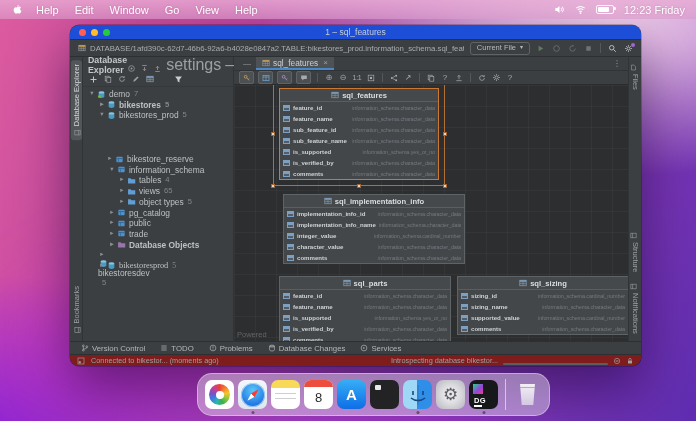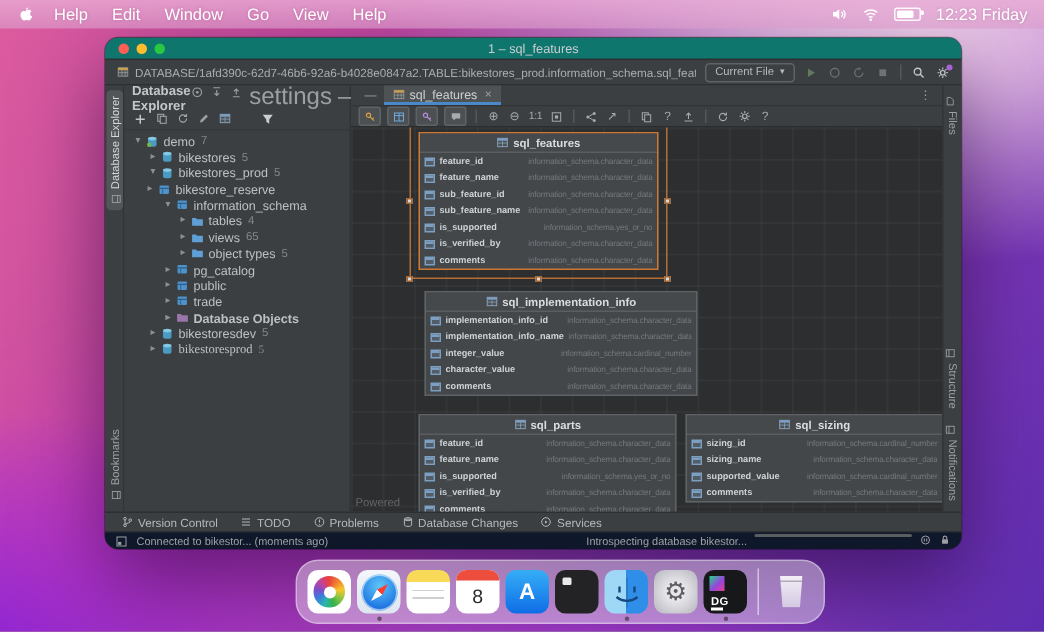--- a/index.html
+++ b/index.html
@@ -22,21 +22,21 @@
   #menuItems span{cursor:default}
   #menuRight{margin-left:auto;display:flex;align-items:center;gap:10px}
   .battery{width:16px;height:7.5px;border:1px solid rgba(255,255,255,.9);border-radius:2px;position:relative;display:inline-block}
   .battery i{position:absolute;left:1px;top:1px;bottom:1px;width:70%;background:#fff;border-radius:1px}
   .battery::after{content:'';position:absolute;right:-3px;top:1.5px;width:1.5px;height:3px;background:rgba(255,255,255,.9);border-radius:0 1px 1px 0}
 
   
   #win{position:absolute;left:70px;top:25px;width:571px;height:341px;border-radius:9px;
     background:#3c3f41;box-shadow:0 22px 55px rgba(25,0,50,.55),0 0 0 .5px rgba(0,0,0,.45);
     display:flex;flex-direction:column;overflow:hidden;z-index:10;color:#bcc0c3}
-  .titlebar{height:14px;background:#0f766e;border-bottom:1px solid #2d3032;position:relative;display:flex;align-items:center;flex:none}
+  .titlebar{height:14px;background:#1d4ed8;border-bottom:1px solid #2d3032;position:relative;display:flex;align-items:center;flex:none}
   .lights{position:absolute;left:9px;top:3.5px;display:flex;gap:5px}
   .lights i{width:7px;height:7px;border-radius:50%;display:block}
   .l-close{background:#ff5f57}.l-min{background:#febc2e}.l-zoom{background:#28c840}
   .wtitle{margin:0 auto;font-size:8.5px;color:#c9cdd2}
 
   .toolbar{height:16px;border-bottom:1px solid #2d3032;display:flex;align-items:center;padding:0 8px;gap:6px;flex:none}
   .crumb{display:flex;align-items:center;gap:4px;font-size:7.8px;color:#a9adb1;white-space:nowrap;overflow:hidden;min-width:0}
   .runpill{margin-left:auto;flex:none;height:11px;border:1px solid #5e6366;border-radius:3px;display:flex;gap:4px;padding:0 6px;font-size:7.5px;color:#b6babd}
   .tbicons{display:flex;align-items:center;gap:7px;flex:none}
   .tbicons .sep{width:1px;height:10px;background:#55585a}
@@ -51,21 +51,21 @@
   .vwrap.bottom{margin-top:auto}
   .vlabel{writing-mode:vertical-rl;font-size:7.5px;color:#9da0a3;padding:4px 1px;border-radius:3px;display:flex;align-items:center;gap:3px}
   .stripe.left .vlabel{transform:rotate(180deg)}
   .vlabel.active{background:rgba(255,255,255,.12);color:#d6dadd}
   .sico{width:7px;height:7px;display:inline-block;flex:none}
 
   
   #explorer{width:150px;background:#3c3f41;border-right:1px solid #313436;display:flex;flex-direction:column;flex:none}
   .exp-head{height:15px;display:flex;align-items:center;padding:0 5px;flex:none}
   .exp-title{font-size:8.8px;font-weight:bold;color:#c3c7ca}
-  .exp-hicons{margin-left:auto;display:flex;gap:4px;align-items:flex-start;color:#9da0a3}
+  .exp-hicons{margin-left:auto;display:flex;gap:4px;align-items:flex-end;color:#9da0a3}
   .exp-tools{height:14px;display:flex;align-items:center;gap:6px;padding:0 6px;border-bottom:1px solid #36393b;flex:none;color:#9da0a3}
   .exp-tools .push{width:8px}
   #tree{flex:1;overflow:hidden;padding-top:2px}
   .trow{height:10.7px;display:flex;align-items:flex-start;font-size:8.4px;color:#bcc0c3;white-space:nowrap;cursor:default}
   .chev{width:8px;flex:none;text-align:center;font-size:6.5px;color:#8d9093}
   .ticon{width:11px;height:10px;flex:none;display:inline-flex;align-items:center;justify-content:center;margin-right:2px}
   .tcount{color:#83878a;margin-left:4px;font-size:7.6px}
 
   
   #editor{flex:1;display:flex;flex-direction:column;min-width:0}
@@ -91,22 +91,22 @@
   .nrow .nm{font-size:6.1px;font-weight:bold;color:#ced3d6;white-space:nowrap;flex:none}
   .nrow .tp{margin-left:auto;font-size:5.5px;letter-spacing:-.15px;color:#74797e;white-space:nowrap;overflow:hidden}
   .mt{width:7px;height:6px;flex:none;border:1px solid #7d9fc2;box-sizing:border-box;background:linear-gradient(#7d9fc2 0 1.6px,rgba(125,159,194,.25) 1.6px)}
   .node.sel{border-color:var(--orange,#CC7832)}
   .node.sel::before{content:'';position:absolute;inset:-7px;border:1px solid rgba(204,120,50,.85);pointer-events:none}
   .hdl{position:absolute;width:4px;height:4px;background:#d7dadc;border:1px solid #a8652c;box-sizing:border-box;z-index:2}
 
   
   .bottombar{height:12px;background:#3c3f41;border-top:1px solid #2d3032;display:flex;align-items:center;gap:15px;padding:0 11px;font-size:7.8px;color:#b4b8bb;flex:none}
   .bitem{display:flex;align-items:center;gap:3px}
-  .statusbar{height:11px;background:#0f172a;border-top:1px solid #2d3032;display:flex;align-items:center;gap:6px;padding:0 7px;font-size:7.3px;color:#9da0a3;flex:none}
-  .sb-right{margin-left:auto;display:flex;align-items:flex-start;gap:5px}
+  .statusbar{height:11px;background:#7f1d1d;border-top:1px solid #2d3032;display:flex;align-items:center;gap:6px;padding:0 7px;font-size:7.3px;color:#9da0a3;flex:none}
+  .sb-right{margin-left:auto;display:flex;align-items:flex-end;gap:5px}
   .pbar{width:105px;height:2px;background:#5a5e61;border-radius:1px;overflow:hidden}
   .pfill{height:100%;background:#a2a6a9}
 
   
   #dock{position:absolute;left:197px;bottom:5px;height:41px;display:flex;align-items:center;gap:4px;
     padding:0 7px;background:rgba(248,242,250,.42);border:.5px solid rgba(255,255,255,.38);border-radius:15px;z-index:60}
   .dkapp{width:29px;height:29px;border-radius:7px;position:relative;display:flex;align-items:center;justify-content:center;flex:none;overflow:visible}
   .dkdot{position:absolute;bottom:-4.5px;left:50%;transform:translateX(-50%);width:3px;height:3px;border-radius:50%;background:rgba(55,48,60,.65)}
   .dksep{width:1px;height:31px;background:rgba(255,255,255,.55);margin:0 3px;flex:none}
   .clip{overflow:hidden;border-radius:7px;position:absolute;inset:0;display:flex;align-items:center;justify-content:center}
@@ -331,21 +331,21 @@
               <span class="ticon">
                 <svg width="9" height="9" viewBox="0 0 12 12" fill="none" xmlns="http://www.w3.org/2000/svg">
                   <path d="M2.2 3.2v5.6c0 1 1.7 1.7 3.8 1.7s3.8-.7 3.8-1.7V3.2z" fill="#4a9bc3"></path>
                   <ellipse cx="6" cy="3.2" rx="3.8" ry="1.6" fill="#83c7e3"></ellipse>
                 </svg>
                 <span style="position:absolute;margin-left:-4px;margin-top:5px;width:3px;height:3px;border-radius:50%;background:#73b849"></span>
               </span>
               <span>demo</span>
               <span class="tcount">7</span>
             </div>
-            <div class="trow" style="padding-left: 15px;">
+            <div class="trow" style="padding-left: 15px; font-weight: bold;">
               <span class="chev">▸</span>
               <span class="ticon">
                 <svg width="9" height="9" viewBox="0 0 12 12" fill="none" xmlns="http://www.w3.org/2000/svg">
                   <path d="M2.2 3.2v5.6c0 1 1.7 1.7 3.8 1.7s3.8-.7 3.8-1.7V3.2z" fill="#4a9bc3"></path>
                   <ellipse cx="6" cy="3.2" rx="3.8" ry="1.6" fill="#83c7e3"></ellipse>
                 </svg>
               </span>
               <span>bikestores</span>
               <span class="tcount">5</span>
             </div>
@@ -353,21 +353,21 @@
               <span class="chev">▾</span>
               <span class="ticon">
                 <svg width="9" height="9" viewBox="0 0 12 12" fill="none" xmlns="http://www.w3.org/2000/svg">
                   <path d="M2.2 3.2v5.6c0 1 1.7 1.7 3.8 1.7s3.8-.7 3.8-1.7V3.2z" fill="#4a9bc3"></path>
                   <ellipse cx="6" cy="3.2" rx="3.8" ry="1.6" fill="#83c7e3"></ellipse>
                 </svg>
               </span>
               <span>bikestores_prod</span>
               <span class="tcount">5</span>
             </div>
-            <div class="trow" style="padding-left: 13px;">
+            <div class="trow" style="padding-left: 23px; margin-top: 33px;">
               <span class="chev">▸</span>
               <span class="ticon">
                 <svg width="9" height="9" viewBox="0 0 12 12" fill="none" xmlns="http://www.w3.org/2000/svg">
                   <rect x="1.8" y="2.3" width="8.4" height="7.4" rx="1" fill="#4f92c9"></rect>
                   <path d="M1.8 4.8h8.4" stroke="#2c5f8c" stroke-width="1"></path>
                   <path d="M4.6 4.8v4.9" stroke="#2c5f8c" stroke-width=".8"></path>
                 </svg>
               </span>
               <span>bikestore_reserve</span>
             </div>
@@ -447,21 +447,21 @@
             </div>
             <div class="trow" style="padding-left: 25px; font-weight: bold;">
               <span class="chev">▸</span>
               <span class="ticon">
                 <svg width="9" height="9" viewBox="0 0 12 12" fill="none" xmlns="http://www.w3.org/2000/svg">
                   <path d="M1.4 3h3.4l1 1.2h4.7c.3 0 .5.2.5.5v4.8c0 .3-.2.5-.5.5H1.9a.5.5 0 01-.5-.5z" fill="#9876aa"></path>
                 </svg>
               </span>
               <span>Database Objects</span>
             </div>
-            <div class="trow" style="padding-left: 15px;">
+            <div class="trow" style="padding-left: 15px; flex-direction: column;">
               <span class="chev">▸</span>
               <span class="ticon">
                 <svg width="9" height="9" viewBox="0 0 12 12" fill="none" xmlns="http://www.w3.org/2000/svg">
                   <path d="M2.2 3.2v5.6c0 1 1.7 1.7 3.8 1.7s3.8-.7 3.8-1.7V3.2z" fill="#4a9bc3"></path>
                   <ellipse cx="6" cy="3.2" rx="3.8" ry="1.6" fill="#83c7e3"></ellipse>
                 </svg>
               </span>
               <span>bikestoresdev</span>
               <span class="tcount">5</span>
             </div>

